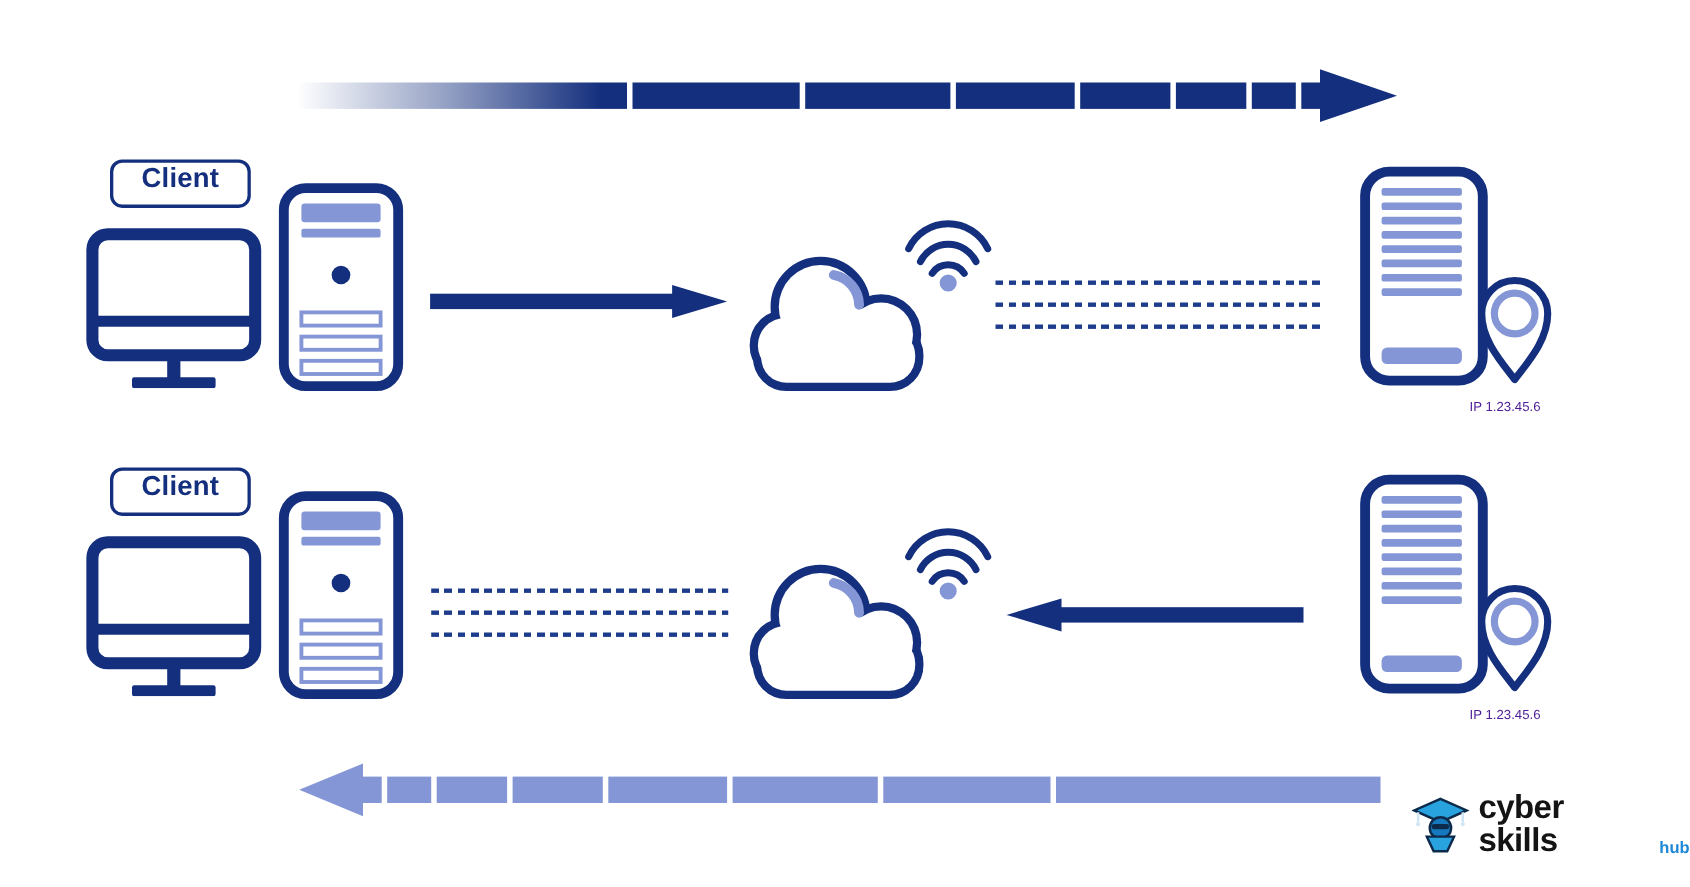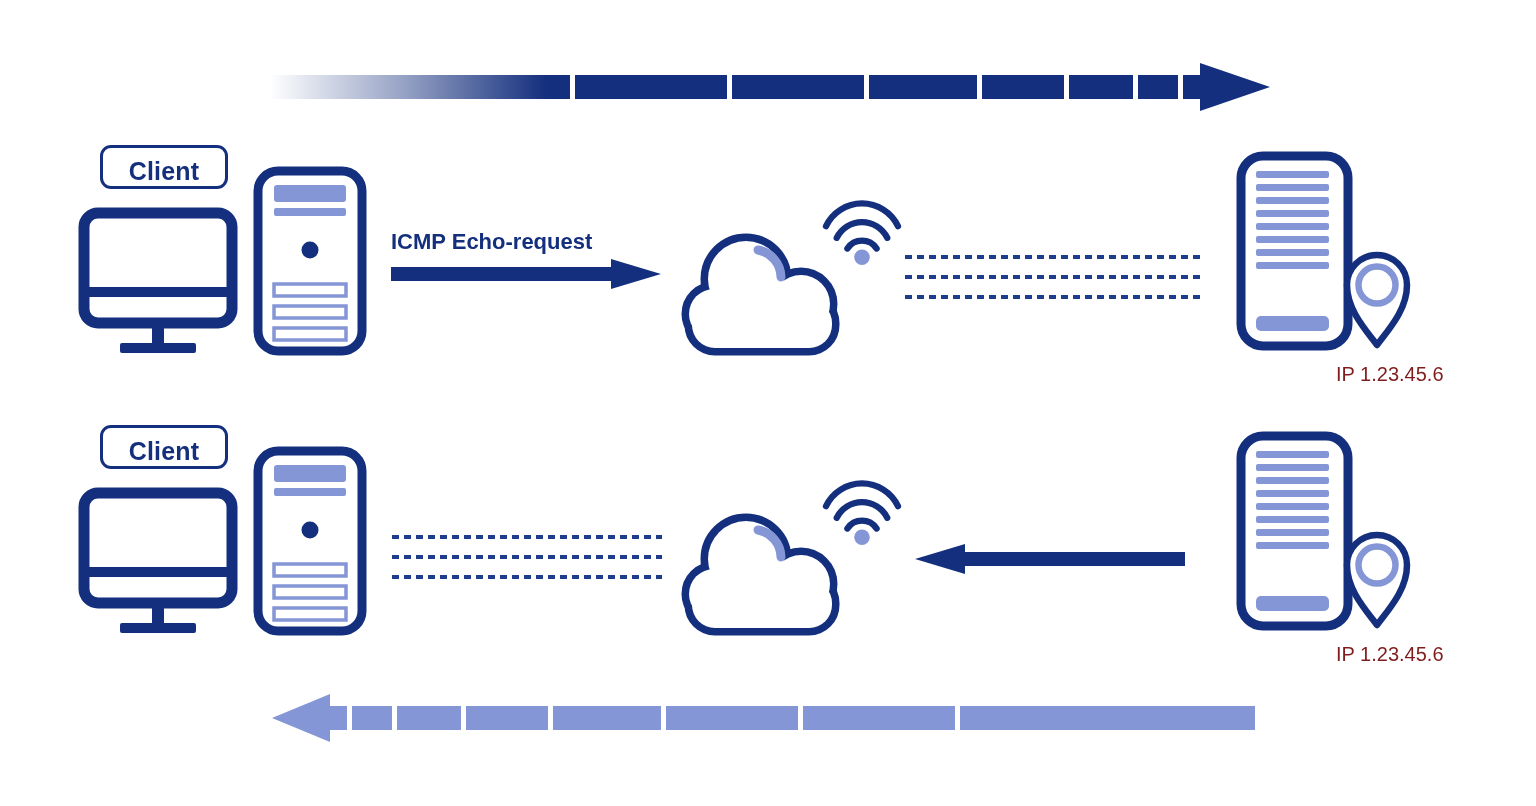--- a/index.html
+++ b/index.html
@@ -19,27 +19,27 @@
   .t1{width:300px}.t2{width:152px}.t3{width:132px}.t4{width:108px}.t5{width:82px}.t6{width:64px}.t7{width:40px}.t8{width:17px}
   .b1{width:17px}.b2{width:40px}.b3{width:64px}.b4{width:82px}.b5{width:108px}.b6{width:132px}.b7{width:152px}.b8{width:295px}
   .head-right{position:absolute;top:0;width:0;height:0;
     border-top:24px solid transparent;border-bottom:24px solid transparent;border-left:70px solid #142f7d;}
   .head-left-pw{position:absolute;top:0;left:0;width:0;height:0;
     border-top:24px solid transparent;border-bottom:24px solid transparent;border-right:58px solid #8496d5;}
 
   
   .client-badge{
     position:absolute;width:122px;height:38px;border:3px solid #142f7d;border-radius:11px;
-    display:flex;align-items:flex-end;justify-content:center;
+    display:flex;align-items:flex-start;justify-content:center;
     color:#142f7d;font-size:25px;font-weight:600;letter-spacing:.2px;background:#fff;
   }
 
   
   .flow-label{position:absolute;color:#142f7d;font-size:22px;font-weight:700;white-space:nowrap;}
-  .ip-label{position:absolute;color:#7f1d1d;font-size:20px;font-weight:500;white-space:nowrap;}
+  .ip-label{position:absolute;color:#4c1d95;font-size:12px;font-weight:500;white-space:nowrap;}
 
   
   .solid-arrow{position:absolute;width:270px;height:30px;}
   .solid-arrow .bar{position:absolute;top:8px;height:14px;width:222px;background:#142f7d;}
   .solid-arrow.right .bar{left:0;}
   .solid-arrow.right .tri{position:absolute;left:220px;top:0;width:0;height:0;
     border-top:15px solid transparent;border-bottom:15px solid transparent;border-left:50px solid #142f7d;}
   .solid-arrow.left .bar{left:48px;}
   .solid-arrow.left .tri{position:absolute;left:0;top:0;width:0;height:0;
     border-top:15px solid transparent;border-bottom:15px solid transparent;border-right:50px solid #142f7d;}
@@ -142,21 +142,20 @@
   <div class="client-badge" style="left:100px;top:145px;">
     <span>Client</span>
   </div>
   <svg class="abs" style="left:78px;top:207px;" width="160" height="146">
       <use href="#sym-monitor"></use>
     </svg>
   <svg class="abs" style="left:253px;top:166px;" width="114" height="190">
       <use href="#sym-tower"></use>
     </svg>
 
-  <div class="flow-label" style="left:391px;top:229px;">ICMP Echo-request</div>
   <div class="solid-arrow right" style="left:391px;top:259px;">
     <div class="bar"></div>
     <div class="tri"></div>
   </div>
 
   <svg class="abs" style="left:668px;top:224px;" width="190" height="135">
       <use href="#sym-cloud"></use>
     </svg>
   <svg class="abs" style="left:818px;top:196px;" width="88" height="70">
       <use href="#sym-wifi"></use>
@@ -215,14 +214,21 @@
       <div class="seg b2"></div>
       <div class="seg b3"></div>
       <div class="seg b4"></div>
       <div class="seg b5"></div>
       <div class="seg b6"></div>
       <div class="seg b7"></div>
       <div class="seg grad-out b8"></div>
     </div>
   </div>
 
+  <div class="logo" style="left:1283px;top:720px;">
+    <svg width="54" height="56" viewBox="0 0 60 60">
+        <use href="#sym-mascot"></use>
+      </svg>
+    <span class="logo-text">cyber skills</span>
+    <span class="logo-suffix">hub</span>
+  </div>
 
 </div>
 
 </body></html>

